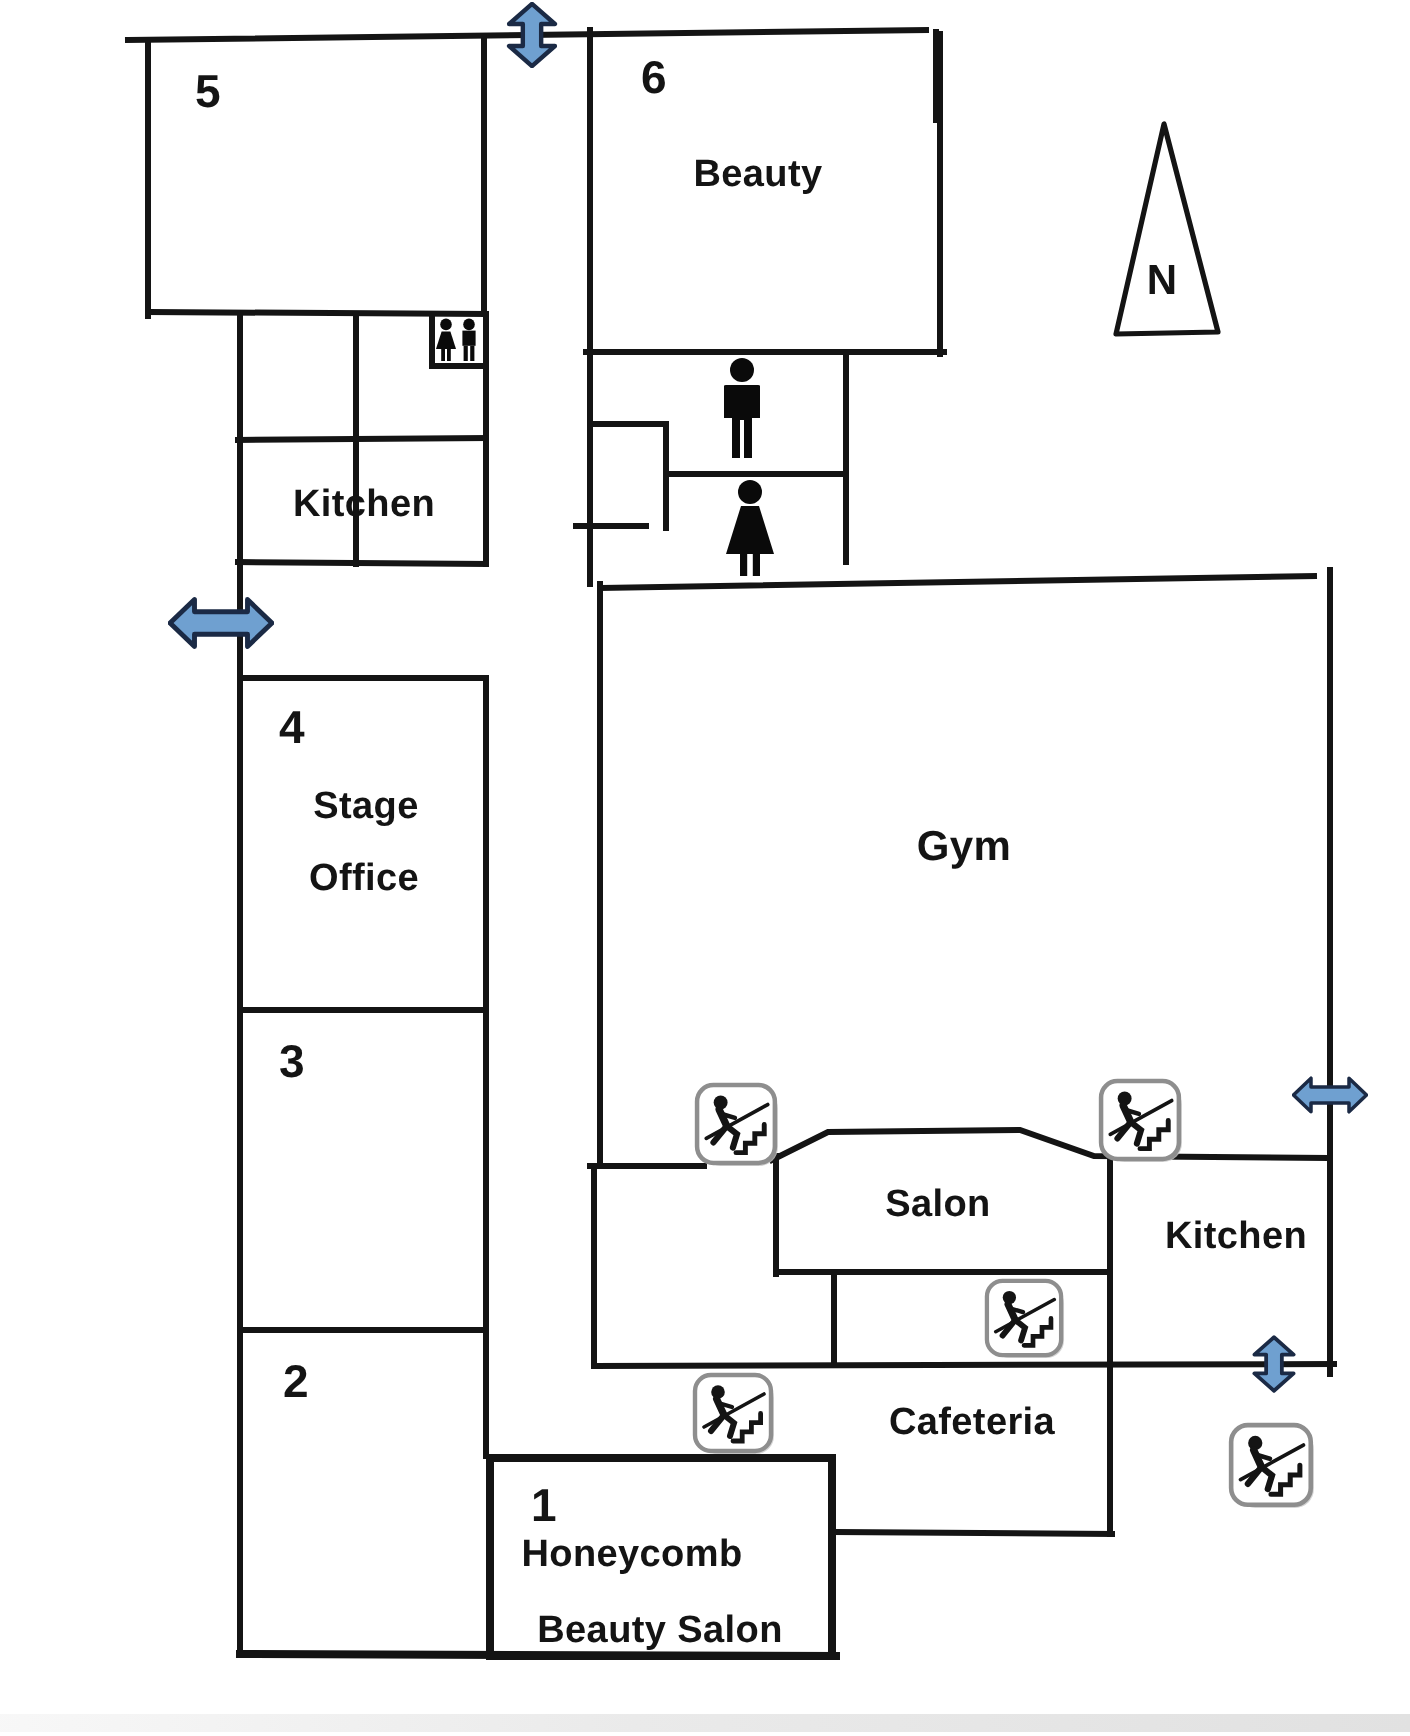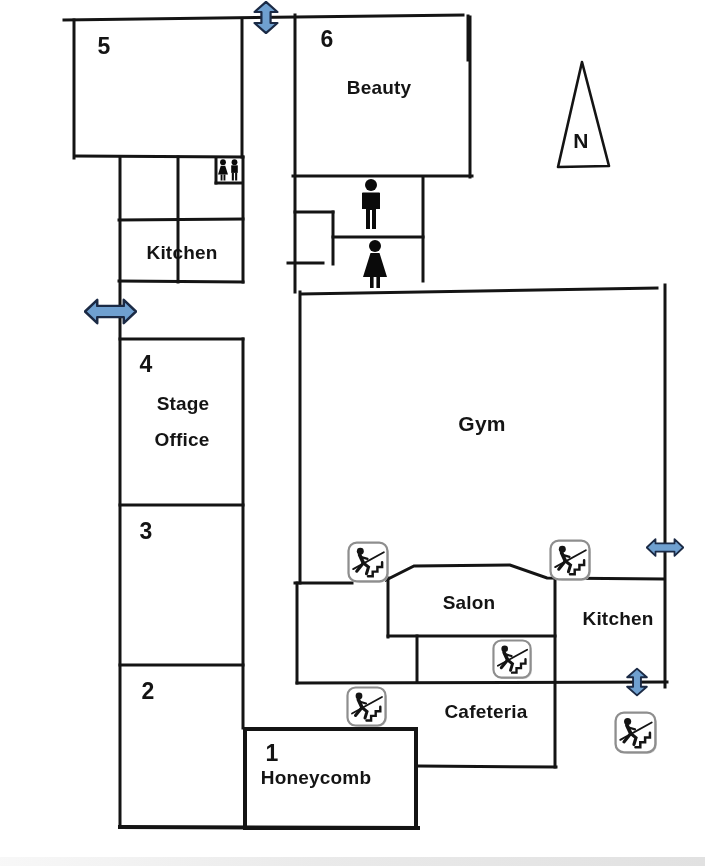--- a/index.html
+++ b/index.html
@@ -156,16 +156,17 @@
   <div class="lbl" style="left:183px;top:404px">Stage</div>
   <div class="lbl" style="left:182px;top:440px">Office</div>
   <div class="lbl num" style="left:146px;top:531px">3</div>
   <div class="lbl num" style="left:148px;top:691px">2</div>
   <div class="lbl big" style="left:482px;top:424px">Gym</div>
   <div class="lbl" style="left:469px;top:603px">Salon</div>
   <div class="lbl" style="left:618px;top:619px">Kitchen</div>
   <div class="lbl" style="left:486px;top:712px">Cafeteria</div>
   <div class="lbl num" style="left:272px;top:753px">1</div>
   <div class="lbl" style="left:316px;top:778px">Honeycomb</div>
+  <div class="lbl" style="left:330px;top:816px">Beauty Salon</div>
   <div class="lbl compass" style="left:581px;top:141px">N</div>
 
   <div class="bottom-smudge"></div>
 </div>
 
 </body></html>

